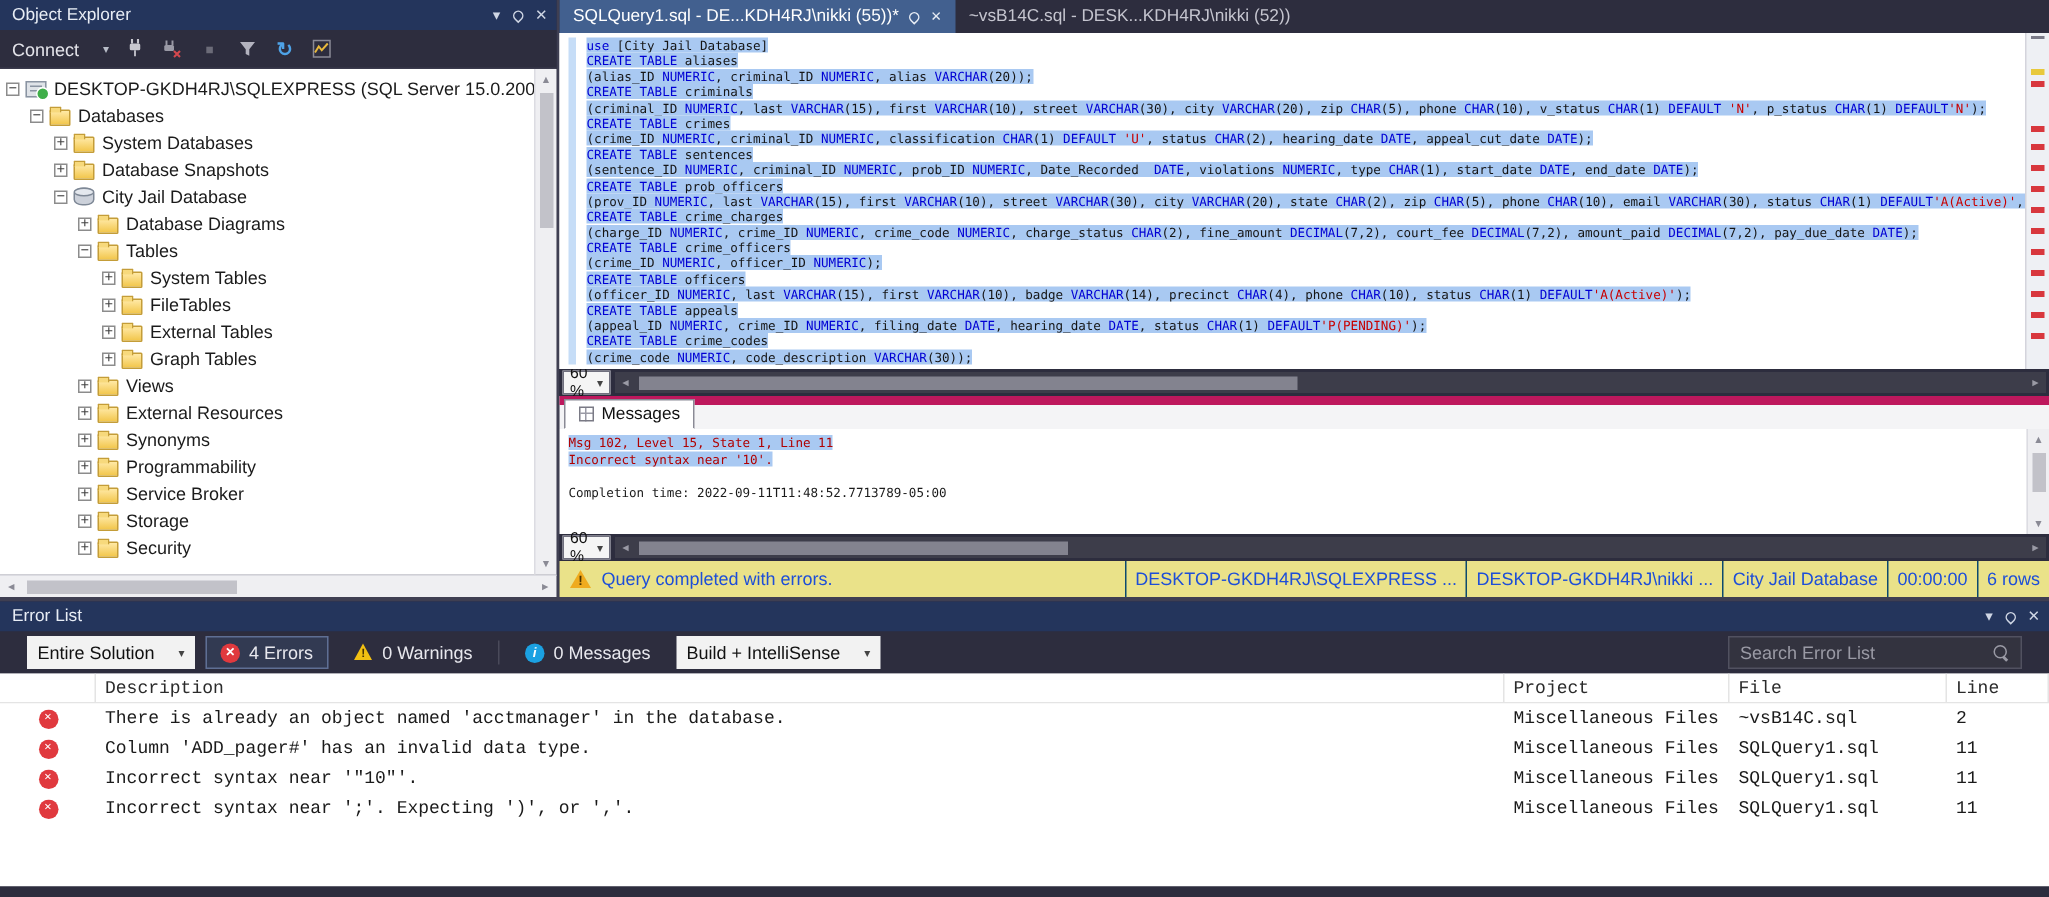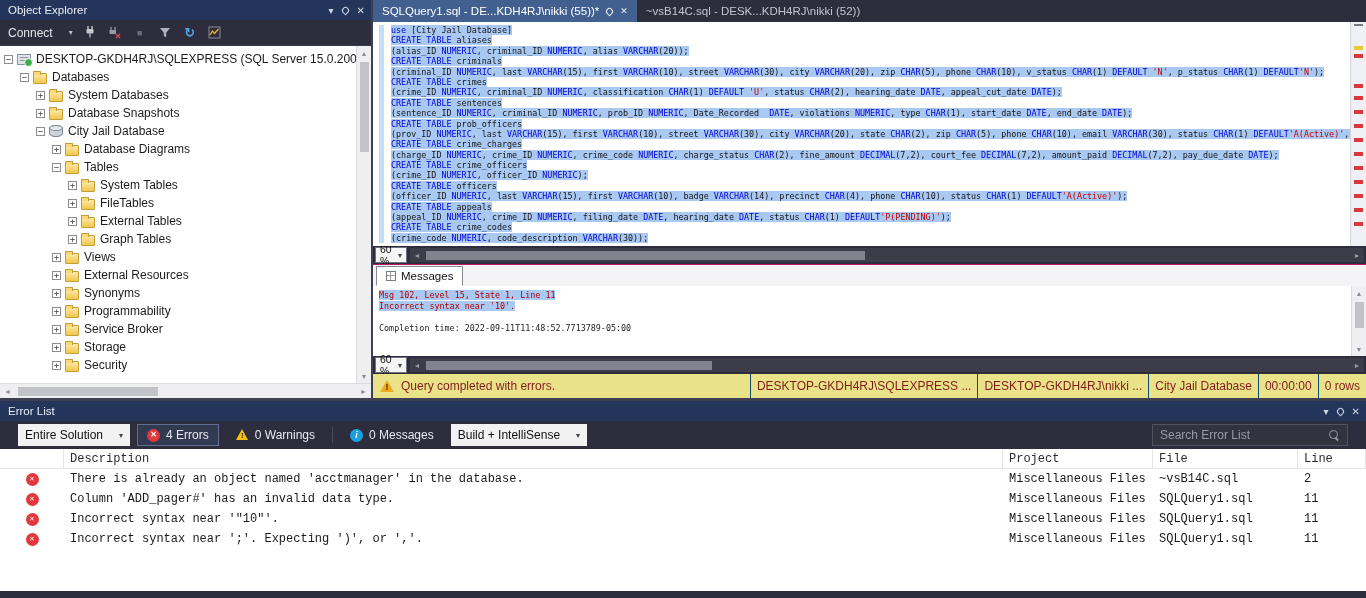--- a/index.html
+++ b/index.html
@@ -58,34 +58,34 @@
   .map-gripper{position:absolute;top:2px;left:3px;right:3px;height:7px;border-top:2px double #7a7a88;}
   .map-mark{position:absolute;left:3px;right:3px;height:4px;}
   .map-mark.red{background:#d8373d;}
   .map-mark.yellow{background:#e8c93c;}
   .zoom-row{flex:0 0 18px;height:18px;display:flex;background:#2d2d3e;align-items:center;}
   .zoom-dd{width:32px;height:16px;background:#f5f5f5;border:1px solid #70707e;color:#111;font-size:10.5px;display:flex;align-items:center;padding:0 4px;gap:5px;margin:0 3px 0 2px;}
   .zoom-dd .chev{color:#444;margin-left:auto;}
   .hscroll{flex:1;height:14px;background:#3d3d4a;display:flex;align-items:center;color:#9a9aa5;font-size:7px;margin-right:2px;}
   .hscroll .hthumb{height:9px;background:#83838f;width:46%;margin-left:2px;}
   .hscroll .scroll-arrow{width:14px;}
-  .msg-tabrow{flex:0 0 22px;height:22px;background:#f4f4f6;display:flex;align-items:flex-end;padding-left:3px;border-top:1px solid #be185d;}
+  .msg-tabrow{flex:0 0 22px;height:22px;background:#f4f4f6;display:flex;align-items:flex-end;padding-left:3px;border-top:6px solid #be185d;}
   .msg-tab{display:flex;align-items:center;gap:5px;border:1px solid #8a8a95;border-bottom-color:#fff;background:#fff;height:20px;padding:0 9px;font-size:11.5px;color:#111;}
   .grid-icon{width:10px;height:10px;border:1px solid #7a7a85;background:linear-gradient(#9a9aa5,#9a9aa5) 0 3px/10px 1px no-repeat,linear-gradient(#9a9aa5,#9a9aa5) 3px 0/1px 10px no-repeat,#fff;}
   .messages{flex:1;background:#fff;display:flex;min-height:0;}
   .msg-body{flex:1;padding:4px 0 0 6px;font-family:"DejaVu Sans Mono",monospace;font-size:8.4px;line-height:11px;overflow:hidden;}
   .msg-line{white-space:pre;height:11px;}
   .msg-line .sel{background:#a9c9f2;}
   .msg-err{color:#b00000;}
   .msg-plain{color:#1b1b1b;}
   .msg-vscroll{flex:0 0 15px;background:#efeff2;border-left:1px solid #dcdce2;display:flex;flex-direction:column;align-items:center;color:#8a8a95;font-size:7px;}
   .msg-vscroll .vthumb{width:9px;height:26px;background:#c2c2c9;margin-top:2px;}
 
   
-  .status-bar{flex:0 0 24px;height:24px;background:#eae289;display:flex;align-items:center;font-size:12px;color:#7f1d1d;padding-left:7px;overflow:hidden;}
+  .status-bar{flex:0 0 24px;height:24px;background:#eae289;display:flex;align-items:center;font-size:12px;color:#1d4ed8;padding-left:7px;overflow:hidden;}
   .warn-icon{position:relative;width:15px;height:13px;margin-right:6px;flex:0 0 15px;}
   .warn-icon::before{content:'';position:absolute;left:0;top:0;border-left:7px solid transparent;border-right:7px solid transparent;border-bottom:12px solid #efab1e;}
   .warn-icon::after{content:'!';position:absolute;left:0;right:1px;top:2px;text-align:center;font-size:9px;font-weight:bold;color:#4a3400;}
   .sb-segs{margin-left:auto;display:flex;height:100%;align-items:stretch;}
   .sb-seg{padding:0 6px;border-left:1px solid #0c4a6e;display:flex;align-items:center;white-space:nowrap;}
 
   
   .error-panel{flex:1;display:flex;flex-direction:column;background:#2d2d3e;border-top:3px solid #3f3f52;min-height:0;}
   .el-toolbar{flex:0 0 28px;height:28px;display:flex;align-items:center;gap:7px;padding:0 18px;background:#2d2d3e;}
   .dd{background:#f2f2f2;color:#111;font-size:12px;height:22px;display:flex;align-items:center;padding:0 7px;gap:16px;}
@@ -371,21 +371,21 @@
       </div>
 
       <div class="status-bar">
         <span class="warn-icon"></span>
         <span>Query completed with errors.</span>
         <div class="sb-segs">
           <span class="sb-seg">DESKTOP-GKDH4RJ\SQLEXPRESS ...</span>
           <span class="sb-seg">DESKTOP-GKDH4RJ\nikki ...</span>
           <span class="sb-seg">City Jail Database</span>
           <span class="sb-seg">00:00:00</span>
-          <span class="sb-seg">0 rows</span>
+          <span class="sb-seg">6 rows</span>
         </div>
       </div>
     </div>
   </div>
 
   <div class="error-panel">
     <div class="panel-titlebar">
       <span>Error List</span>
       <span class="titlebar-icons">
         <span>▾</span>

